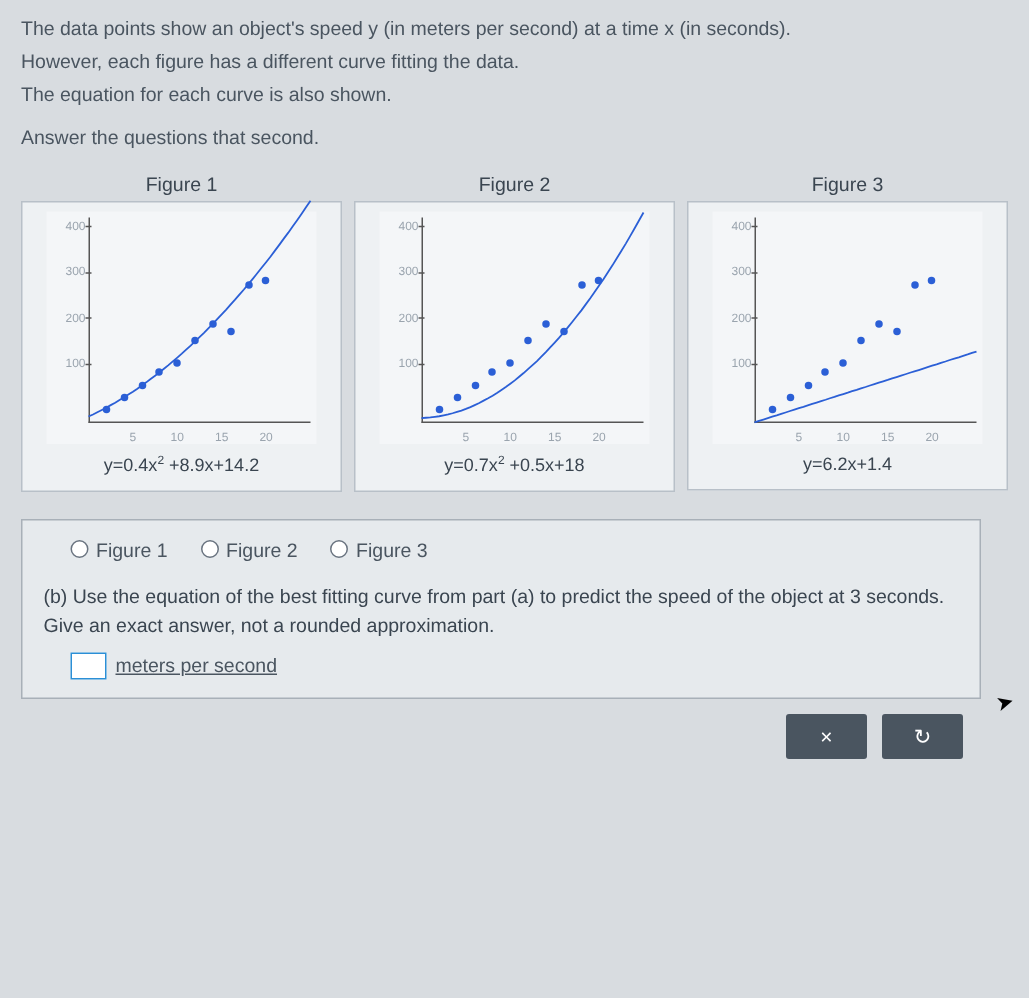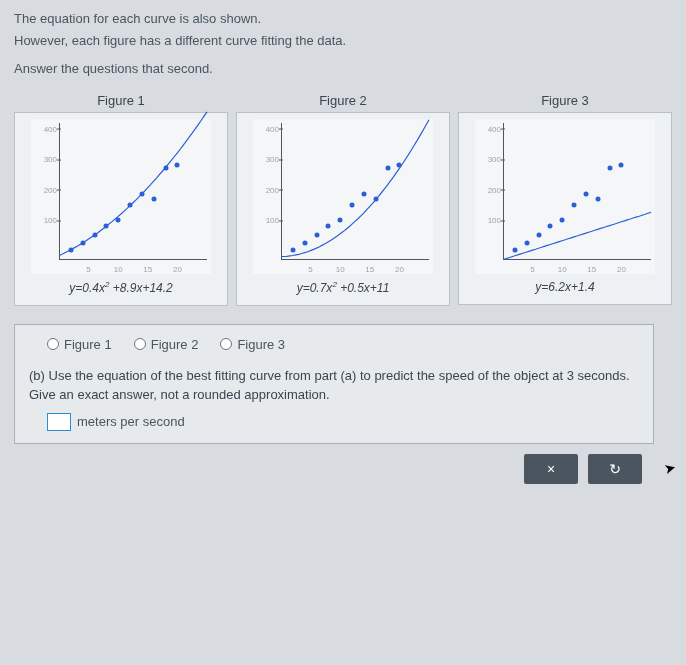--- a/index.html
+++ b/index.html
@@ -42,49 +42,50 @@
     content: ''; position: absolute; right: -4px; top: 50%; width: 4px; height: 1px; background: #555;
   }
   .tick-x {
     position: absolute; bottom: 0px; font-size: 8px; color: #9aa4ae;
     transform: translateX(-50%);
   }
   .pt { position: absolute; width: 5px; height: 5px; border-radius: 50%; background: #2b5fd6; transform: translate(-50%, 50%); }
   .curve { position: absolute; left: 28px; bottom: 14px; width: 148px; height: 137px; overflow: visible; }
   .curve svg { width: 100%; height: 100%; overflow: visible; }
   .curve path { stroke: #2b5fd6; stroke-width: 1.2; fill: none; }
-  .eqn { font-size: 12px; color: #3a4550; font-style: italic; margin-top: 6px; text-align:center; }
+  .eqn { font-size: 12px; color: #3a4550; margin-top: 6px; text-align:center; }
   .eqn sup { font-size: 8px; }
   .qbox {
     border: 1px solid #a8b0b8;
     background: #e6eaed;
     padding: 12px 14px;
     margin-right: 18px;
     position: relative;
   }
   .q-label { color: #3a4550; margin-bottom: 8px; }
   .radios { display: flex; gap: 22px; margin-left: 18px; margin-bottom: 14px; align-items: center; }
   .radio { display: flex; align-items: center; gap: 5px; cursor: pointer; }
   .radio .circ { width: 12px; height: 12px; border-radius: 50%; border: 1.5px solid #6a7480; background: #fff; }
-  .input-line { margin-left: 18px; display: flex; align-items: center; gap: 6px; }
+  .input-line { margin-left: 18px; display: flex; align-items: center; gap: 6px; text-decoration: underline; }
   .numbox { width: 24px; height: 18px; border: 1.5px solid #2b8fd6; background: #fff; }
   .btnrow { display: flex; gap: 10px; justify-content: flex-end; margin-top: 10px; margin-right: 30px; }
   .btn {
     width: 54px; height: 30px; background: #4a5560; color: #fff;
     display: flex; align-items: center; justify-content: center;
     border-radius: 2px; cursor: pointer; font-size: 14px;
   }
   .cursor { position: absolute; right: 10px; top: 460px; font-size: 14px; color: #000; transform: rotate(-15deg); }
 </style>
 </head>
 <body>
 
 <div class="intro">
+  <p>The data points show an object's speed y (in meters per second) at a time x (in seconds).</p>
+  <p>However, each figure has a different curve fitting the data.</p>
   <p>The equation for each curve is also shown.</p>
-  <p>However, each figure has a different curve fitting the data.</p>
   <p class="gap">Answer the questions that second.</p>
 </div>
 
 <div class="figures">
   <div class="fig">
     <div class="fig-title">Figure 1</div>
     <div class="panel">
       <div class="chart">
           <div class="axis xaxis"></div>
           <div class="axis yaxis"></div>
@@ -134,21 +135,21 @@
           <div class="pt" style="left:87.2px;bottom:53.577777777777776px"></div>
           <div class="pt" style="left:99.03999999999999px;bottom:68.80000000000001px"></div>
           <div class="pt" style="left:110.88000000000001px;bottom:79.45555555555556px"></div>
           <div class="pt" style="left:122.72px;bottom:74.88888888888889px"></div>
           <div class="pt" style="left:134.56px;bottom:105.33333333333333px"></div>
           <div class="pt" style="left:146.4px;bottom:108.37777777777778px"></div>
           <div class="curve"><svg viewBox="0 0 148 137">
               <path d="M0.0 133.7 L3.0 133.5 L5.9 133.3 L8.9 132.9 L11.8 132.5 L14.8 131.9 L17.8 131.3 L20.7 130.5 L23.7 129.6 L26.6 128.7 L29.6 127.6 L32.6 126.4 L35.5 125.1 L38.5 123.7 L41.4 122.1 L44.4 120.5 L47.4 118.8 L50.3 117.0 L53.3 115.0 L56.2 113.0 L59.2 110.8 L62.2 108.6 L65.1 106.2 L68.1 103.7 L71.0 101.1 L74.0 98.4 L77.0 95.7 L79.9 92.8 L82.9 89.8 L85.8 86.6 L88.8 83.4 L91.8 80.1 L94.7 76.7 L97.7 73.1 L100.6 69.5 L103.6 65.7 L106.6 61.9 L109.5 57.9 L112.5 53.8 L115.4 49.6 L118.4 45.4 L121.4 41.0 L124.3 36.5 L127.3 31.9 L130.2 27.2 L133.2 22.3 L136.2 17.4 L139.1 12.4 L142.1 7.2 L145.0 2.0 L148.0 -3.3 "></path>
             </svg></div>
         </div>
-      <div class="eqn"><span>y=0.7x</span><sup>2</sup><span> +0.5x+11</span></div>
+      <div class="eqn"><span>y=0.7x</span><sup>2</sup><span> +0.5x+18</span></div>
     </div>
   </div>
   <div class="fig">
     <div class="fig-title">Figure 3</div>
     <div class="panel">
       <div class="chart">
           <div class="axis xaxis"></div>
           <div class="axis yaxis"></div>
           <div class="tick-y" style="bottom:44.44444444444444px">100</div>
           <div class="tick-y" style="bottom:74.88888888888889px">200</div>

